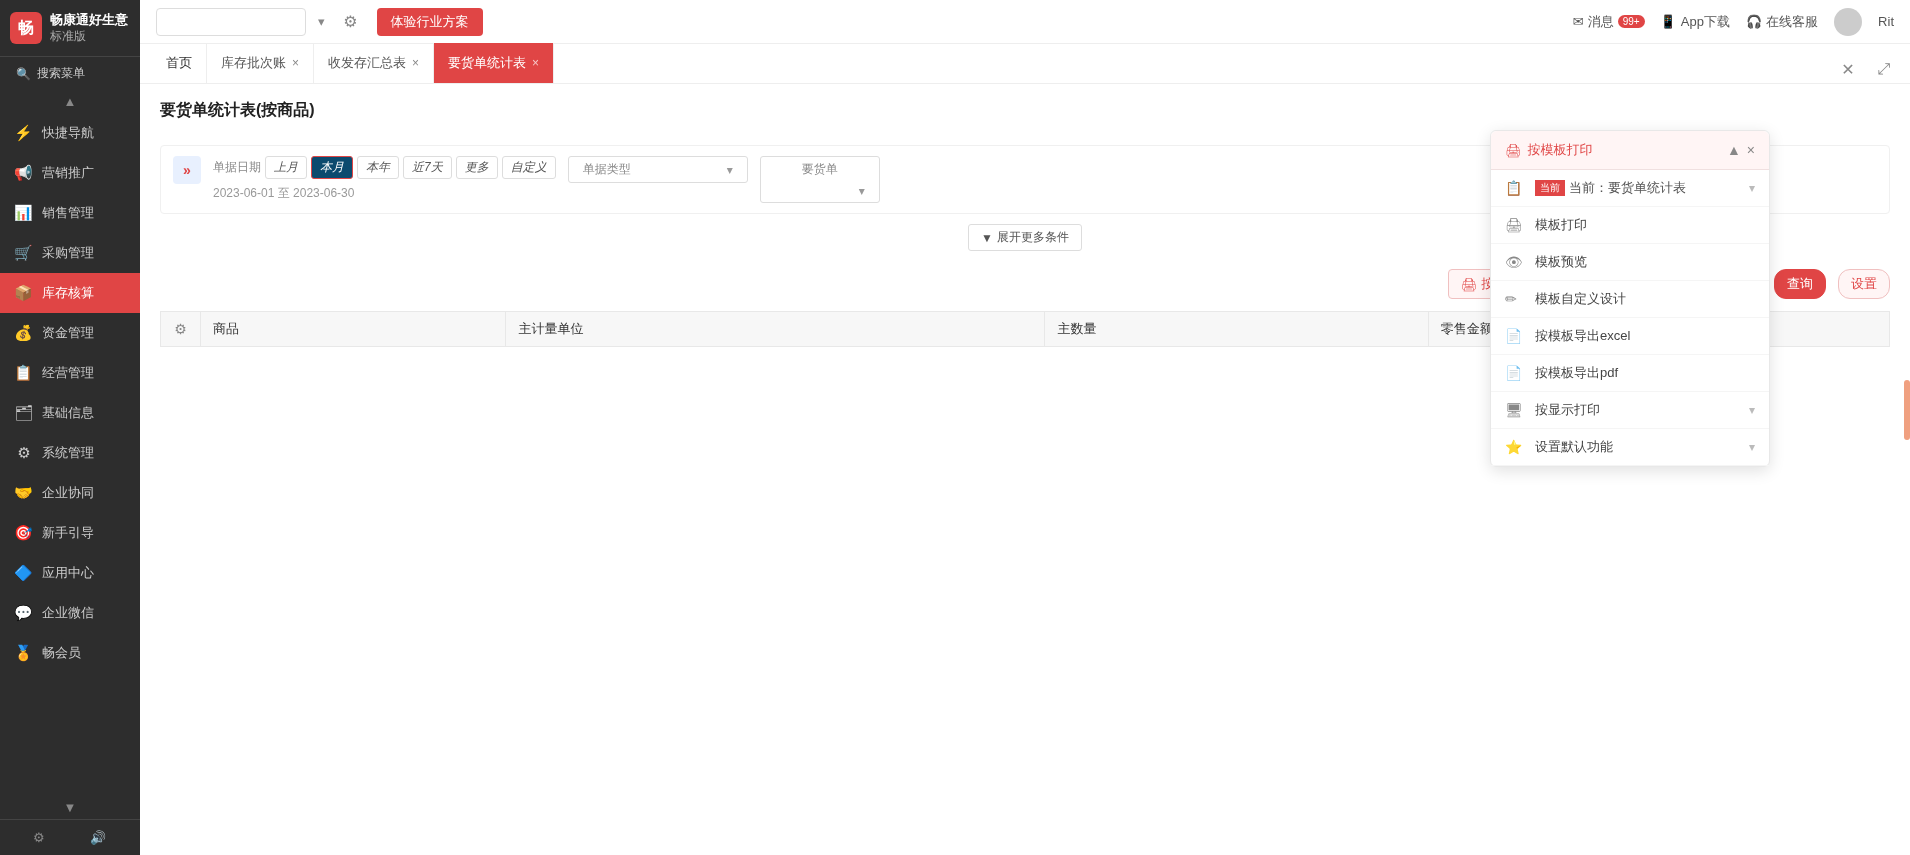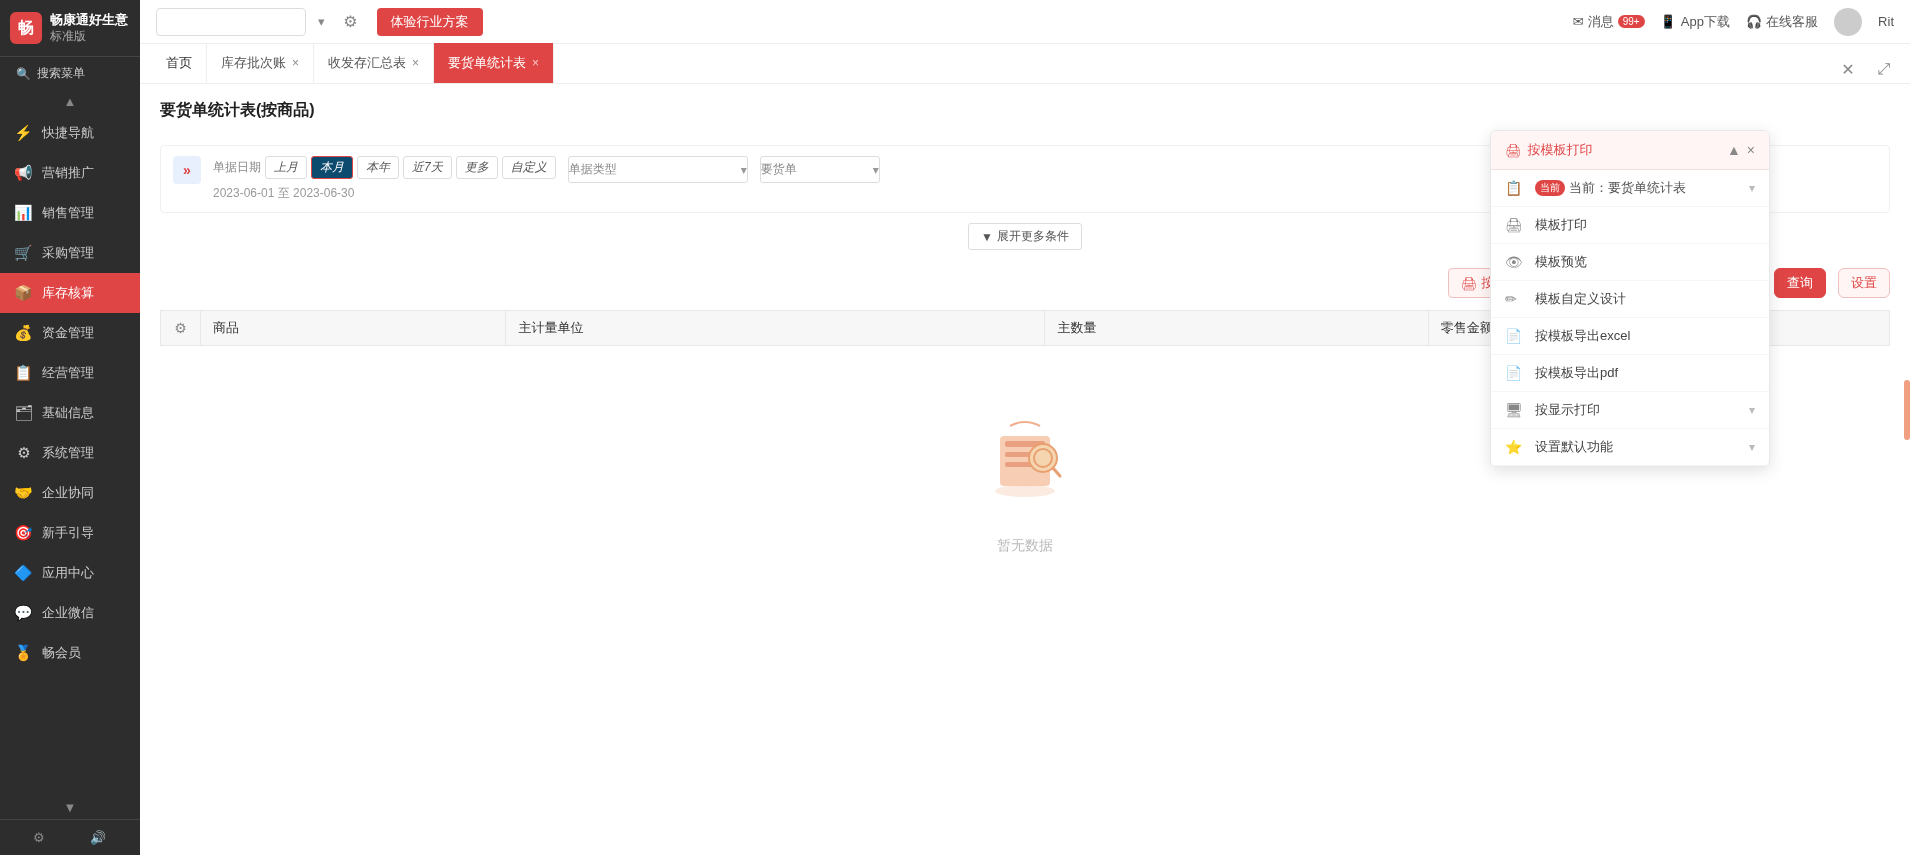--- a/index.html
+++ b/index.html
@@ -223,21 +223,21 @@
       background: #0c4a6e;
       color: #fff;
       border-color: #e04545;
     }
     .date-range-text { font-size: 12px; color: #999; margin-top: 2px; }
 
     .filter-select {
       display: flex; align-items: center;
       border: 1px solid #ddd;
       border-radius: 3px;
-      padding: 4px 0;
+      padding: 4px 14px;
       font-size: 12px;
       cursor: pointer;
       background: #fff;
       min-width: 180px;
       gap: 6px;
     }
     .filter-select-label { color: #888; }
     .filter-select-arrow { margin-left: auto; color: #999; }
 
     .expand-more-btn {
@@ -258,21 +258,21 @@
       align-items: center;
       justify-content: flex-end;
       padding: 8px 0;
       gap: 12px;
       position: relative;
     }
     .toolbar-btn {
       display: flex; align-items: center; gap: 4px;
       padding: 5px 12px;
       border: 1px solid #ddd;
-      border-radius: 6px;
+      border-radius: 12px;
       font-size: 13px;
       cursor: pointer;
       background: #fff;
       color: #555;
     }
     .toolbar-btn.primary {
       background: #e04545;
       color: #fff;
       border-color: #e04545;
     }
@@ -362,21 +362,21 @@
     .dropdown-item .ditem-icon { width: 20px; margin-right: 10px; color: #888; font-size: 14px; }
     .dropdown-item .ditem-label { flex: 1; }
     .dropdown-item .ditem-arrow { color: #bbb; font-size: 12px; }
     .dropdown-item.current-badge {
       color: #555;
     }
     .current-tag {
       background: #e04545; color: #fff;
       font-size: 10px;
       padding: 1px 5px;
-      border-radius: 8px;
+      border-radius: 0;
       margin-right: 4px;
     }
 
     
     .page-body::-webkit-scrollbar { width: 4px; }
     .page-body::-webkit-scrollbar-thumb { background: #ddd; }
 
     
     .resize-handle {
       width: 6px;
@@ -547,21 +547,21 @@
           <button class="date-btn">自定义</button>
         </div>
         <div class="date-range-text">2023-06-01 至 2023-06-30</div>
       </div>
 
       <div class="filter-select">
         <span class="filter-select-label">单据类型</span>
         <span class="filter-select-arrow">▾</span>
       </div>
 
-      <div class="filter-select" style="min-width:120px;">
+      <div class="filter-select" style="min-width:120px;flex-direction:column;">
         <span class="filter-select-label">要货单</span>
         <span class="filter-select-arrow">▾</span>
       </div>
     </div>
 
     <div style="display:flex; justify-content:center; margin-bottom:10px;">
       <button class="expand-more-btn">
         <span>▼</span>
         <span>展开更多条件</span>
       </button>
@@ -600,36 +600,20 @@
           <th>主计量单位</th>
           <th>主数量</th>
           <th>零售金额</th>
         </tr>
       </thead>
       <tbody>
         
       </tbody>
     </table>
 
-    <div class="empty-state">
-      <div class="empty-icon">
-        <svg width="100" height="100" viewBox="0 0 100 100" fill="none" xmlns="http://www.w3.org/2000/svg">
-          <ellipse cx="50" cy="85" rx="30" ry="6" fill="#f5d5c0" opacity="0.5"></ellipse>
-          <rect x="25" y="30" width="50" height="50" rx="4" fill="#f5c0a0" opacity="0.8"></rect>
-          <rect x="30" y="35" width="40" height="6" rx="2" fill="#e8a080"></rect>
-          <rect x="30" y="46" width="28" height="5" rx="2" fill="#e8a080"></rect>
-          <rect x="30" y="56" width="35" height="5" rx="2" fill="#e8a080"></rect>
-          <circle cx="68" cy="52" r="14" fill="#f5d5b0" stroke="#e8a070" stroke-width="2"></circle>
-          <circle cx="68" cy="52" r="9" fill="none" stroke="#e8a070" stroke-width="2"></circle>
-          <line x1="78" y1="62" x2="85" y2="70" stroke="#e8a070" stroke-width="3" stroke-linecap="round"></line>
-          <path d="M35 20 Q50 12 65 20" stroke="#f0b090" stroke-width="2" fill="none"></path>
-        </svg>
-      </div>
-      <div class="empty-text">暂无数据</div>
-    </div>
 
   </div>
 </div>
 
 <div class="dropdown-overlay">
   <div class="dropdown-header">
     <div class="dropdown-header-left">
       <span>🖨</span>
       <span>按模板打印</span>
     </div>

